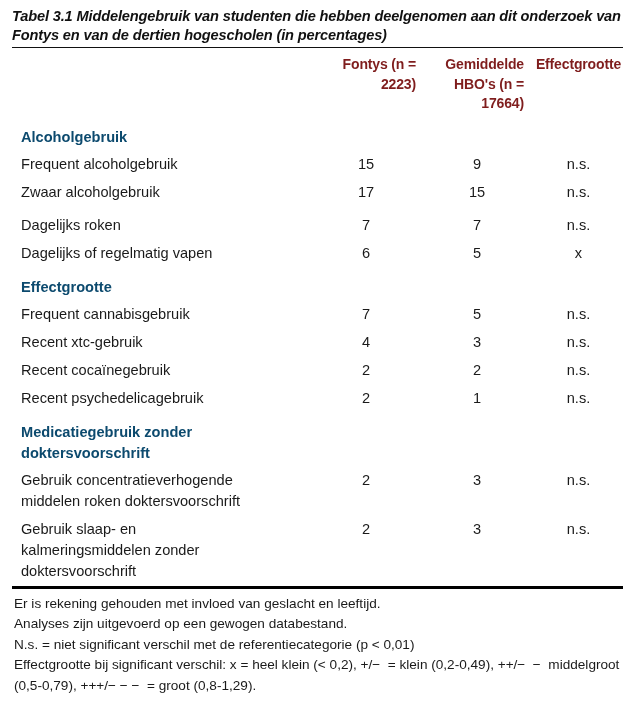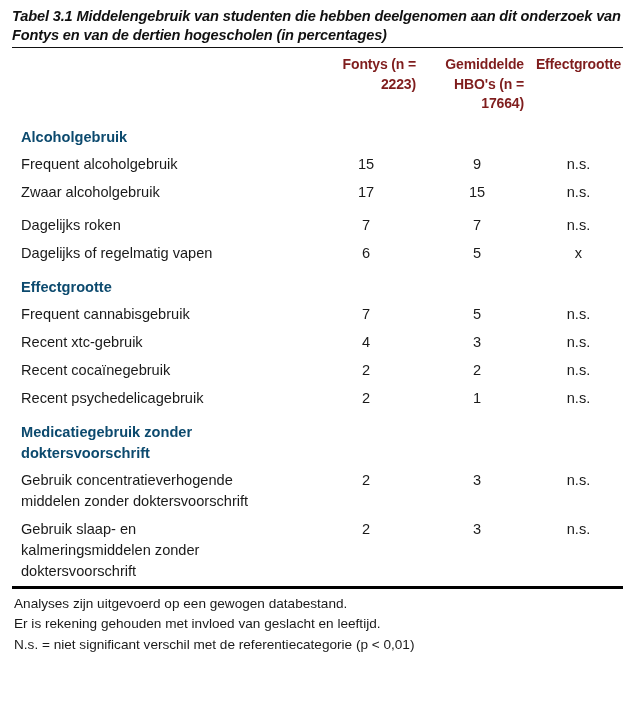--- a/index.html
+++ b/index.html
@@ -237,38 +237,39 @@
           <td></td>
         </tr>
         <tr class="section">
           <td class="label">Medicatiegebruik zonder doktersvoorschrift</td>
           <td class="num"></td>
           <td class="num"></td>
           <td class="effect"></td>
         </tr>
         <tr>
           <td class="label">
-            <span class="multiline">Gebruik concentratieverhogende middelen zonder doktersvoorschrift</span>
+            <span class="multiline">Gebruik concentratieverhogende middelen roken doktersvoorschrift</span>
           </td>
           <td class="num">2</td>
           <td class="num">3</td>
           <td class="effect">n.s.</td>
         </tr>
         <tr>
           <td class="label">
             <span class="multiline">Gebruik slaap- en kalmeringsmiddelen zonder doktersvoorschrift</span>
           </td>
           <td class="num">2</td>
           <td class="num">3</td>
           <td class="effect">n.s.</td>
         </tr>
       </tbody>
   </table>
 
   <div class="rule-thick"></div>
 
   <div class="notes" id="notes-block">
+      <p class="note-wrap">Er is rekening gehouden met invloed van geslacht en leeftijd.</p>
       <p class="note-wrap">Analyses zijn uitgevoerd op een gewogen databestand.</p>
-      <p class="note-wrap">Er is rekening gehouden met invloed van geslacht en leeftijd.</p>
       <p class="note-wrap">N.s. = niet significant verschil met de referentiecategorie (p &lt; 0,01)</p>
+      <p class="note-wrap">Effectgrootte bij significant verschil: x = heel klein (&lt; 0,2), +/−  = klein (0,2-0,49), ++/−  −  middelgroot (0,5-0,79), +++/− − −  = groot (0,8-1,29).</p>
     </div>
 
 </div>
 
 </body></html>

